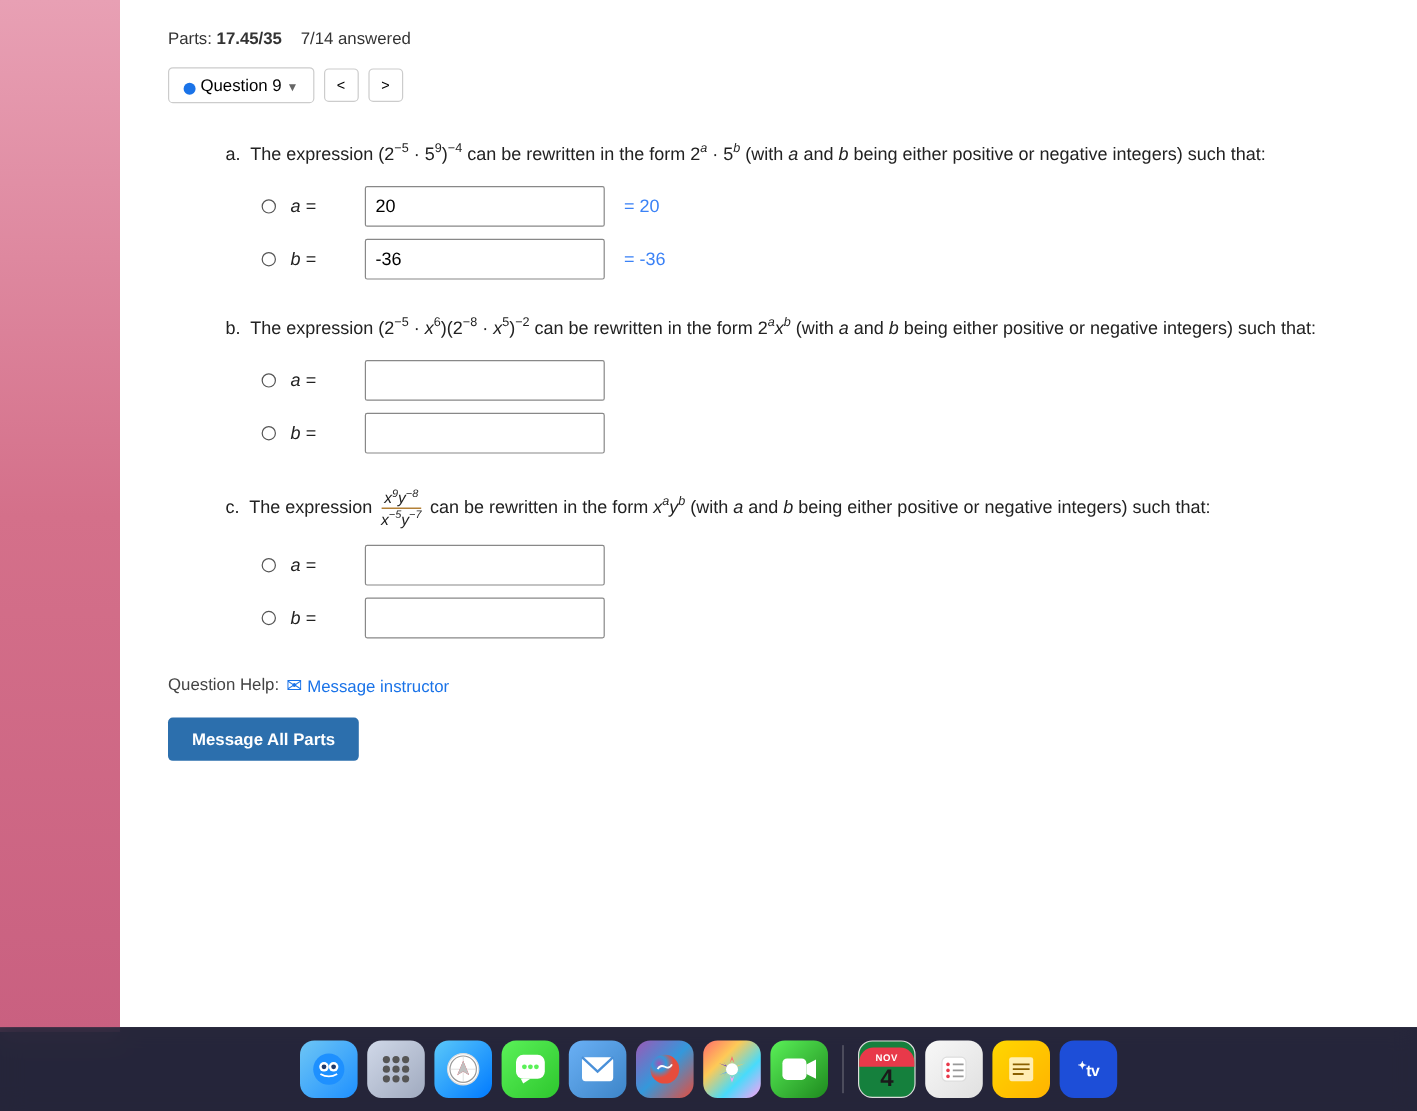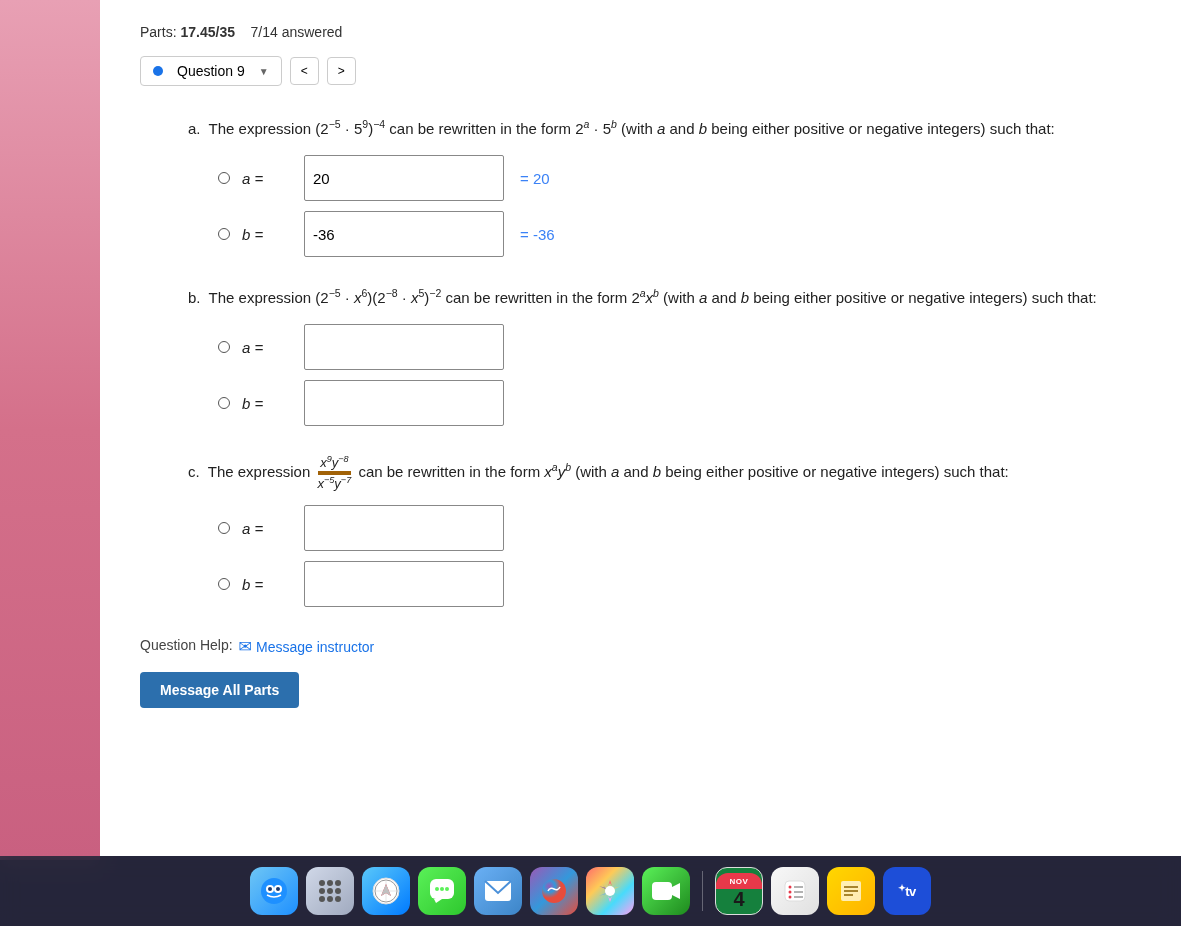--- a/index.html
+++ b/index.html
@@ -54,22 +54,22 @@
     
     .question-nav {
       display: flex;
       align-items: center;
       gap: 8px;
       margin-bottom: 30px;
     }
 
     .question-pill {
       display: flex;
-      align-items: center;
-      gap: 14px;
+      align-items: flex-end;
+      gap: 4px;
       border: 1px solid #ccc;
       border-radius: 4px;
       padding: 6px 12px;
       font-size: 14px;
       background: white;
     }
 
     .question-dot {
       width: 10px;
       height: 10px;
@@ -128,21 +128,21 @@
       font-style: italic;
       min-width: 50px;
     }
 
     .answer-input {
       border: 1px solid #888;
       border-radius: 2px;
       padding: 4px 8px;
       font-size: 15px;
       width: 200px;
-      height: 46px;
+      height: 34px;
       outline: none;
     }
 
     .answer-display {
       font-size: 15px;
       color: #3b82f6;
       margin-left: 4px;
     }
 
     sup {
@@ -257,21 +257,21 @@
     
     .inline-fraction {
       display: inline-flex;
       flex-direction: column;
       align-items: center;
       vertical-align: middle;
       line-height: 1.1;
       margin: 0 1px;
     }
     .inline-fraction .num {
-      border-bottom: 4px solid #a16207;
+      border-bottom: 1px solid #a16207;
       padding: 0 2px;
       font-size: 13px;
       font-style: italic;
     }
     .inline-fraction .den {
       padding: 0 2px;
       font-size: 13px;
       font-style: italic;
     }
   </style>

